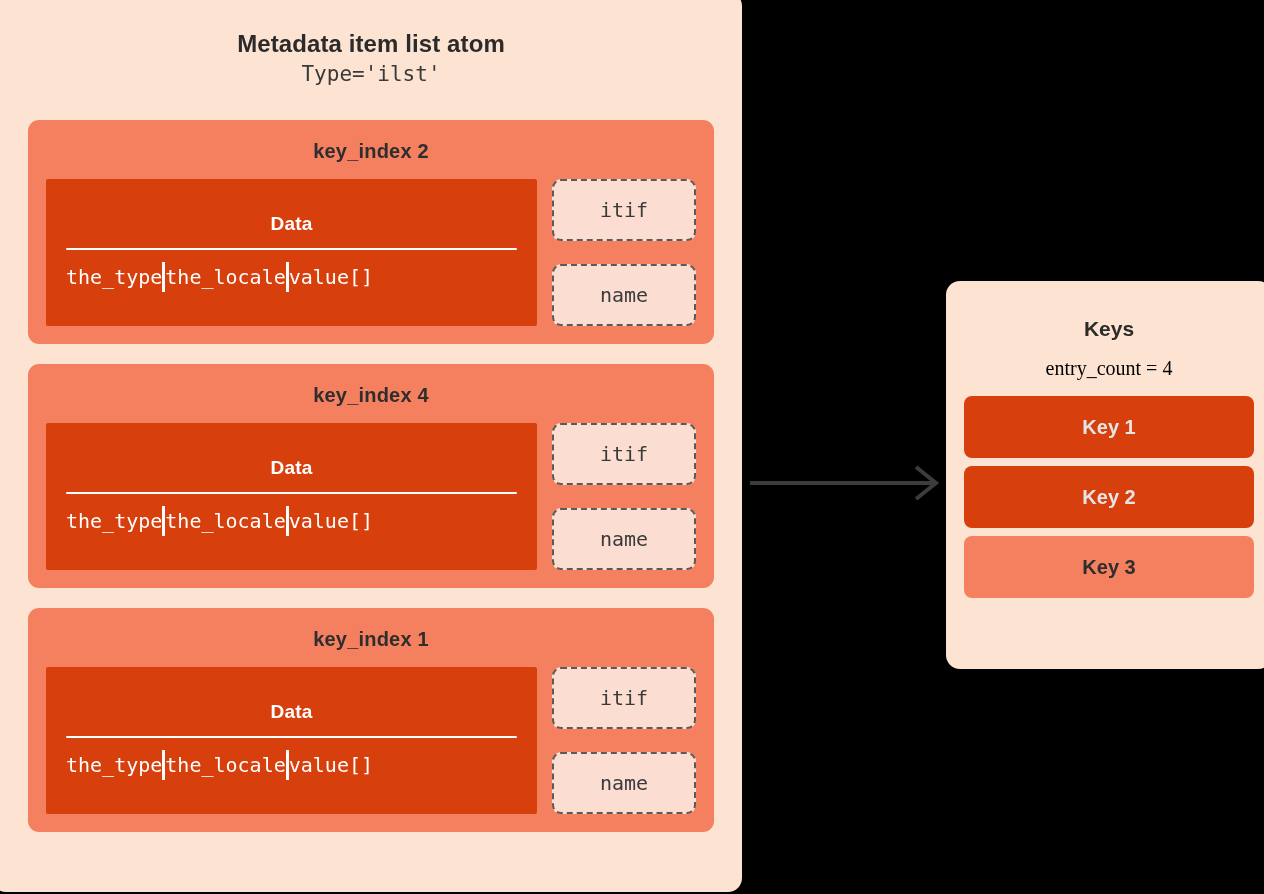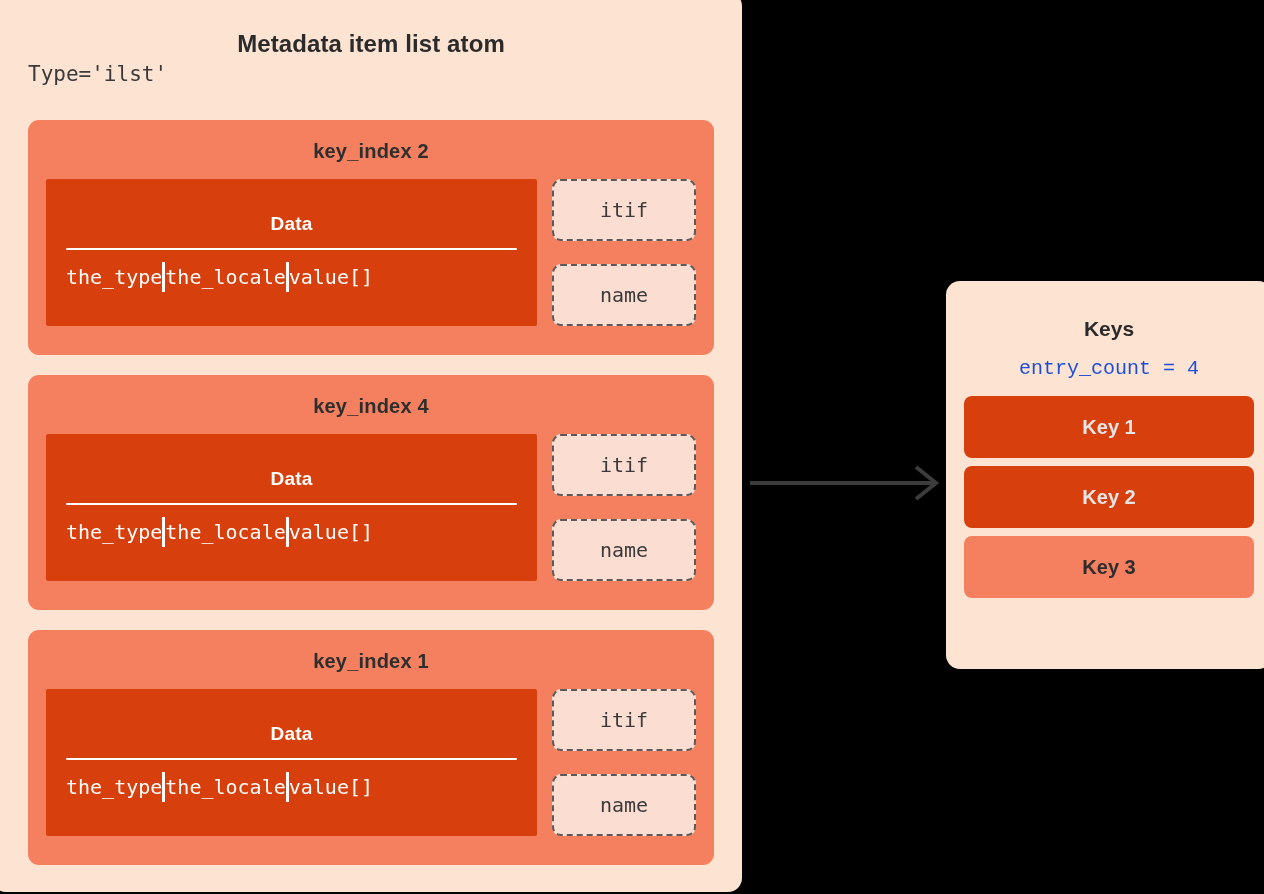--- a/index.html
+++ b/index.html
@@ -40,37 +40,38 @@
     margin: 0;
     padding-top: 16px;
     text-align: center;
     font-size: 24px;
     font-weight: 700;
     color: #2B2B2B;
     letter-spacing: 0.1px;
   }
   .panel-subtitle {
     margin: 4px 0 0 0;
+    text-align: center;
     font-family: "DejaVu Sans Mono", "Liberation Mono", monospace;
     font-size: 21px;
     color: #3A3A3A;
   }
 
   .cards {
     margin-top: 34px;
     display: flex;
     flex-direction: column;
     gap: 20px;
   }
 
   
   .ki-card {
     background: #F5805F;
     border-radius: 11px;
-    padding: 18px 18px 29px 18px;
+    padding: 18px 18px 18px 18px;
     box-sizing: border-box;
   }
   .ki-title {
     text-align: center;
     font-size: 20px;
     font-weight: 700;
     color: #2E2E2E;
     margin: 2px 0 16px 0;
     letter-spacing: 0.2px;
   }
@@ -171,23 +172,23 @@
   .keys-title {
     margin: 16px;
     text-align: center;
     font-size: 21px;
     font-weight: 700;
     color: #2B2B2B;
   }
   .keys-subtitle {
     margin: 3px 0 0 0;
     text-align: center;
-    font-family: Liberation Mono, monospace;
-    font-size: 20px;
-    color: #1d4ed8;
+    font-family: Liberation Serif, serif;
+    font-size: 20px;
+    color: #000000;
   }
   .keys-list {
     margin-top: 16px;
     display: flex;
     flex-direction: column;
     gap: 8px;
   }
   .key-item {
     height: 62px;
     border-radius: 8px;

